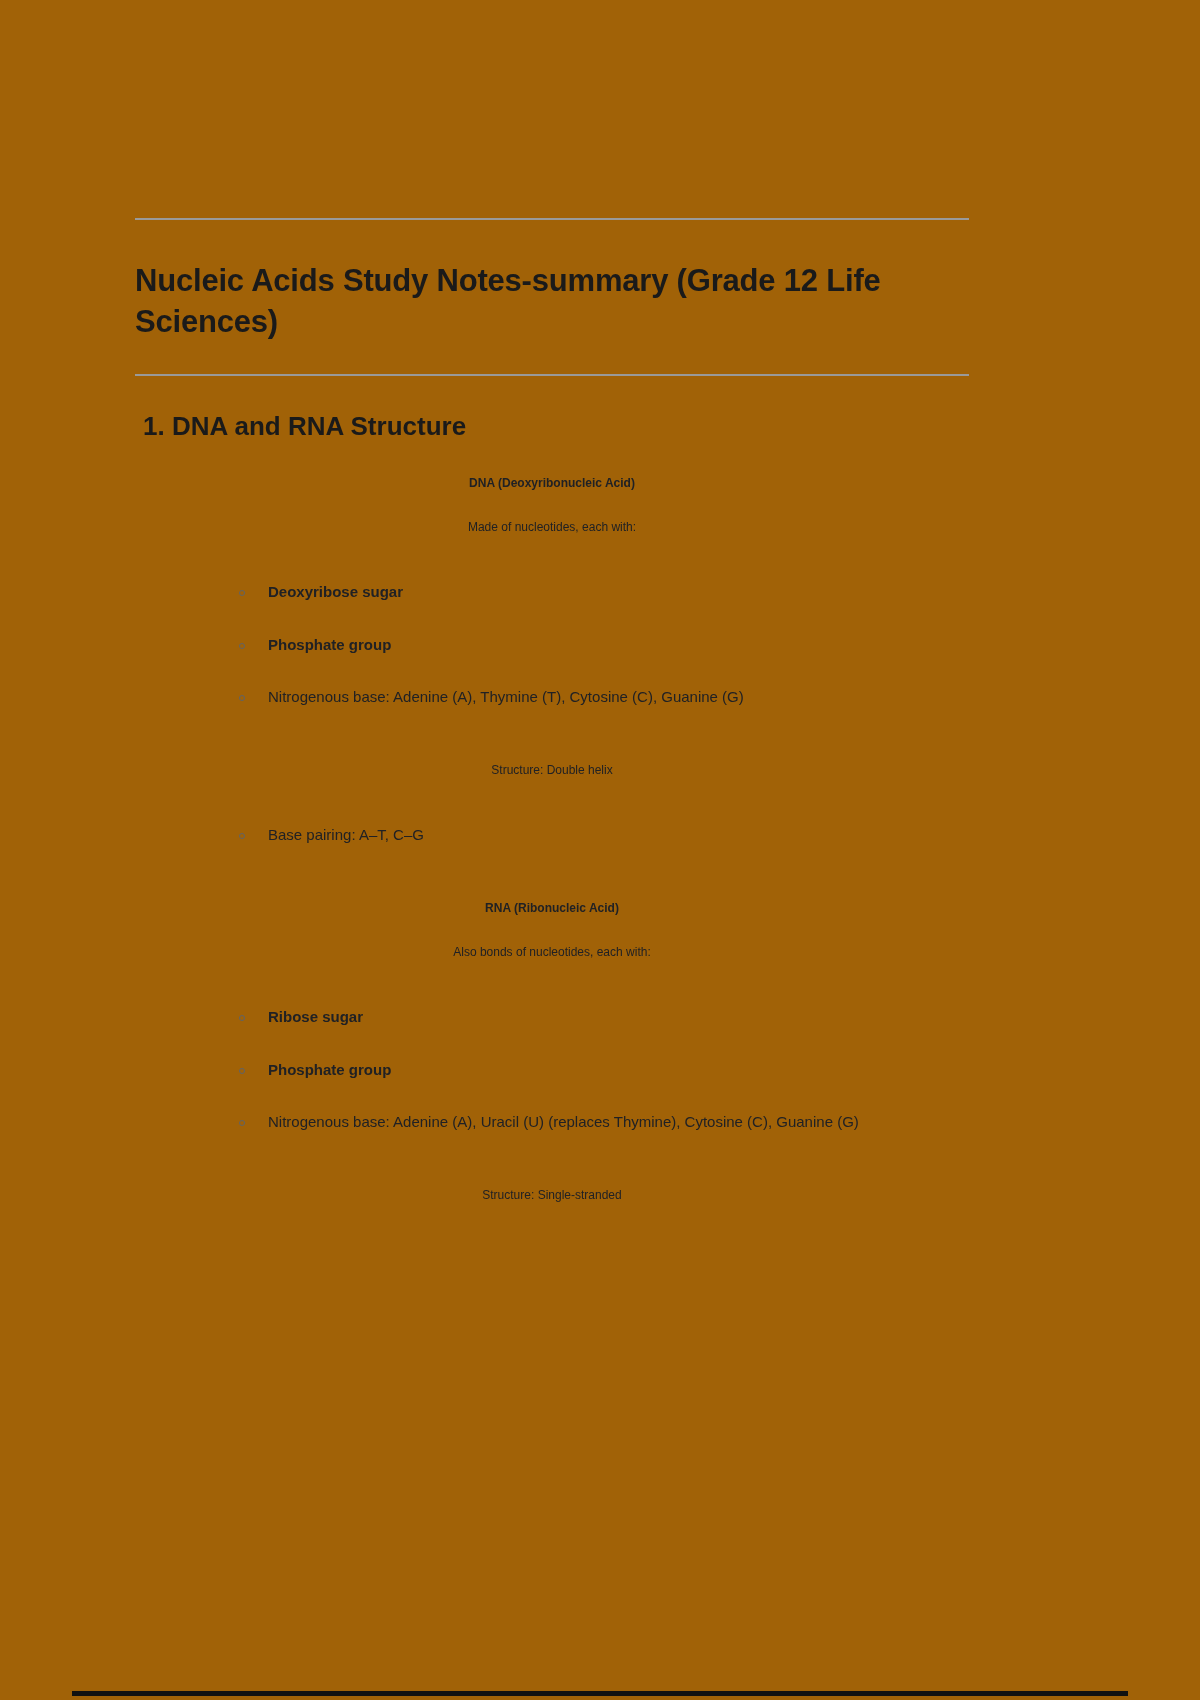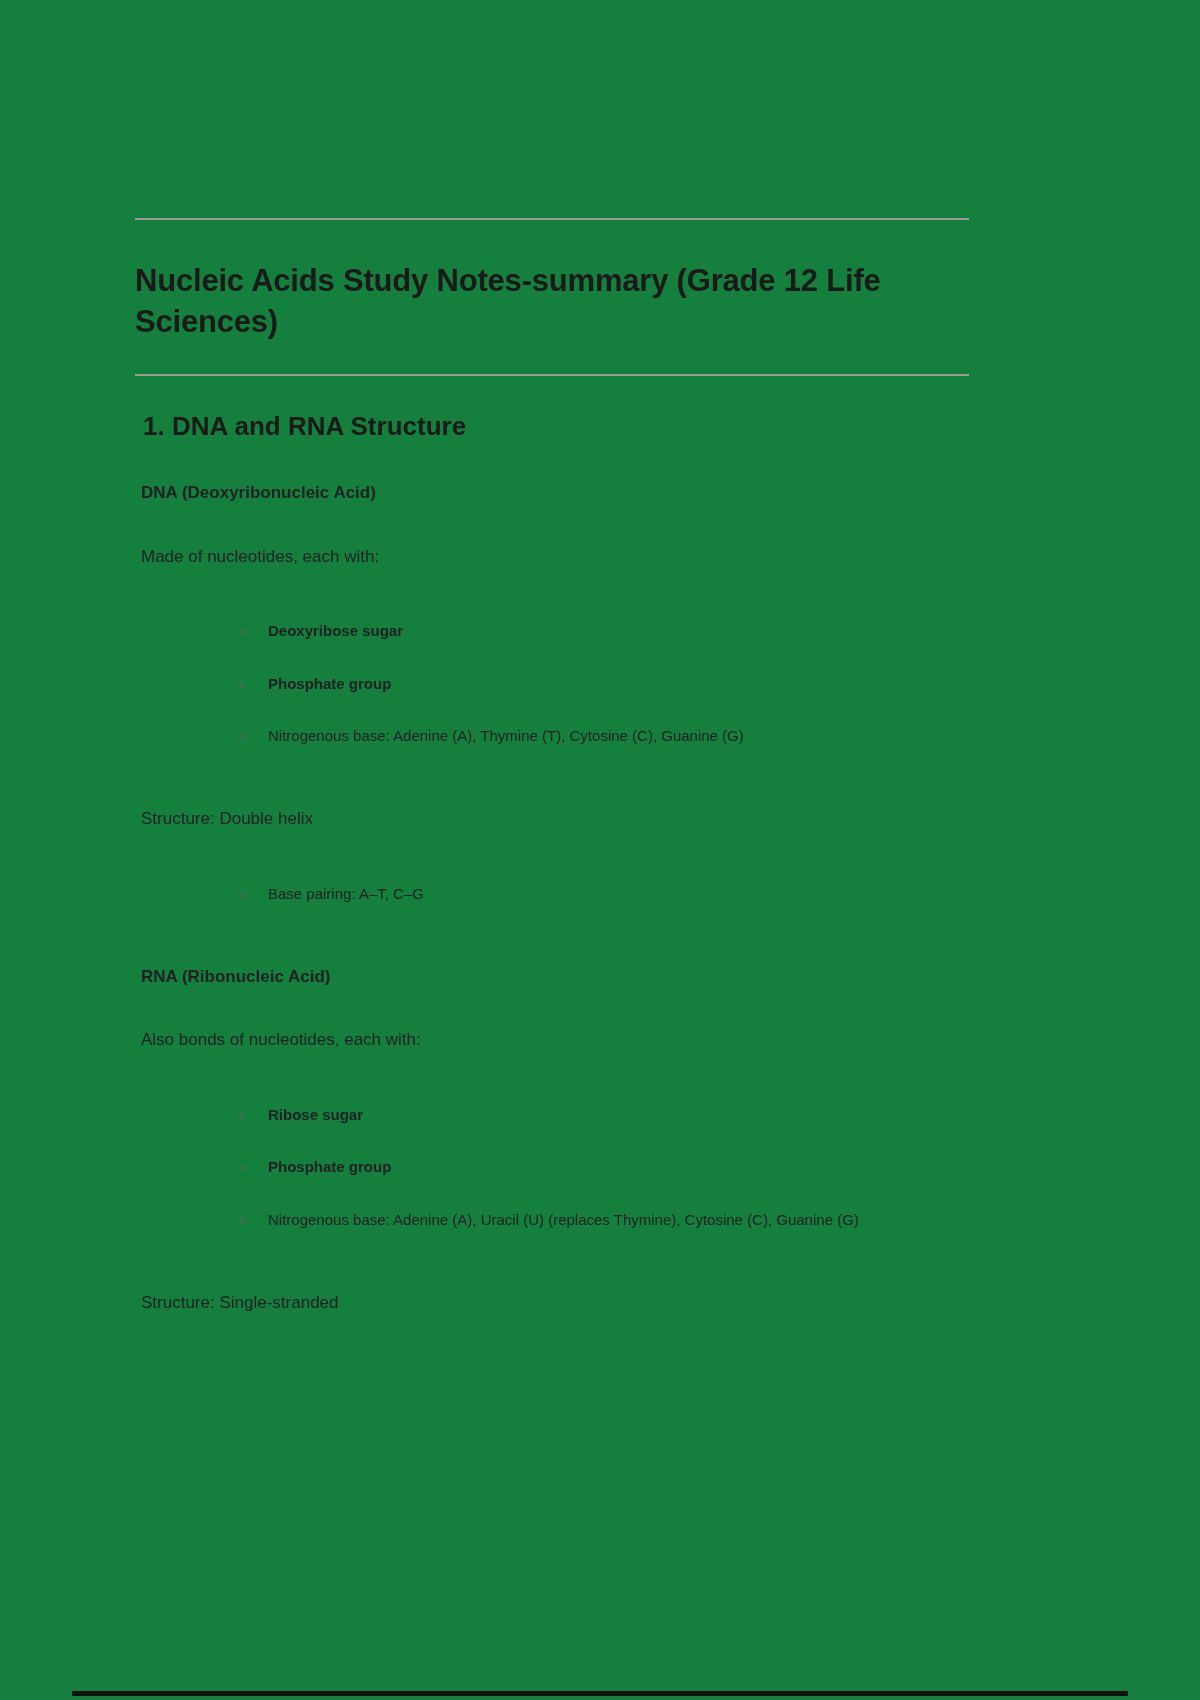--- a/index.html
+++ b/index.html
@@ -14,21 +14,21 @@
     font-family: "Liberation Sans", sans-serif;
     color: #202124;
     overflow: hidden;
   }
 
   .page {
     position: absolute;
     left: 0; top: 0;
     width: 1200px;
     height: 1700px;
-    background: #15803d;
+    background: #a16207;
   }
 
   .content {
     position: absolute;
     left: 135px;
     top: 218px;
     width: 834px;
   }
 
   
@@ -55,24 +55,25 @@
   h2.section-title {
     font-size: 26px;
     line-height: 1.3;
     font-weight: bold;
     margin: 0 0 0 8px;
     padding: 0;
     color: #1a1a1a;
   }
 
   .para {
-    font-size: 17px;
+    font-size: 12px;
     line-height: 1.5;
-    margin: 6px;
+    margin: 0;
     color: #202124;
+    text-align: center;
   }
   .para.sub-head { font-weight: bold; }
 
   .gap-52 { height: 52px; }
   .gap-30 { height: 30px; }
   .gap-44 { height: 44px; }
   .gap-26 { height: 26px; }
 
   ul.bullets {
     list-style: none;

